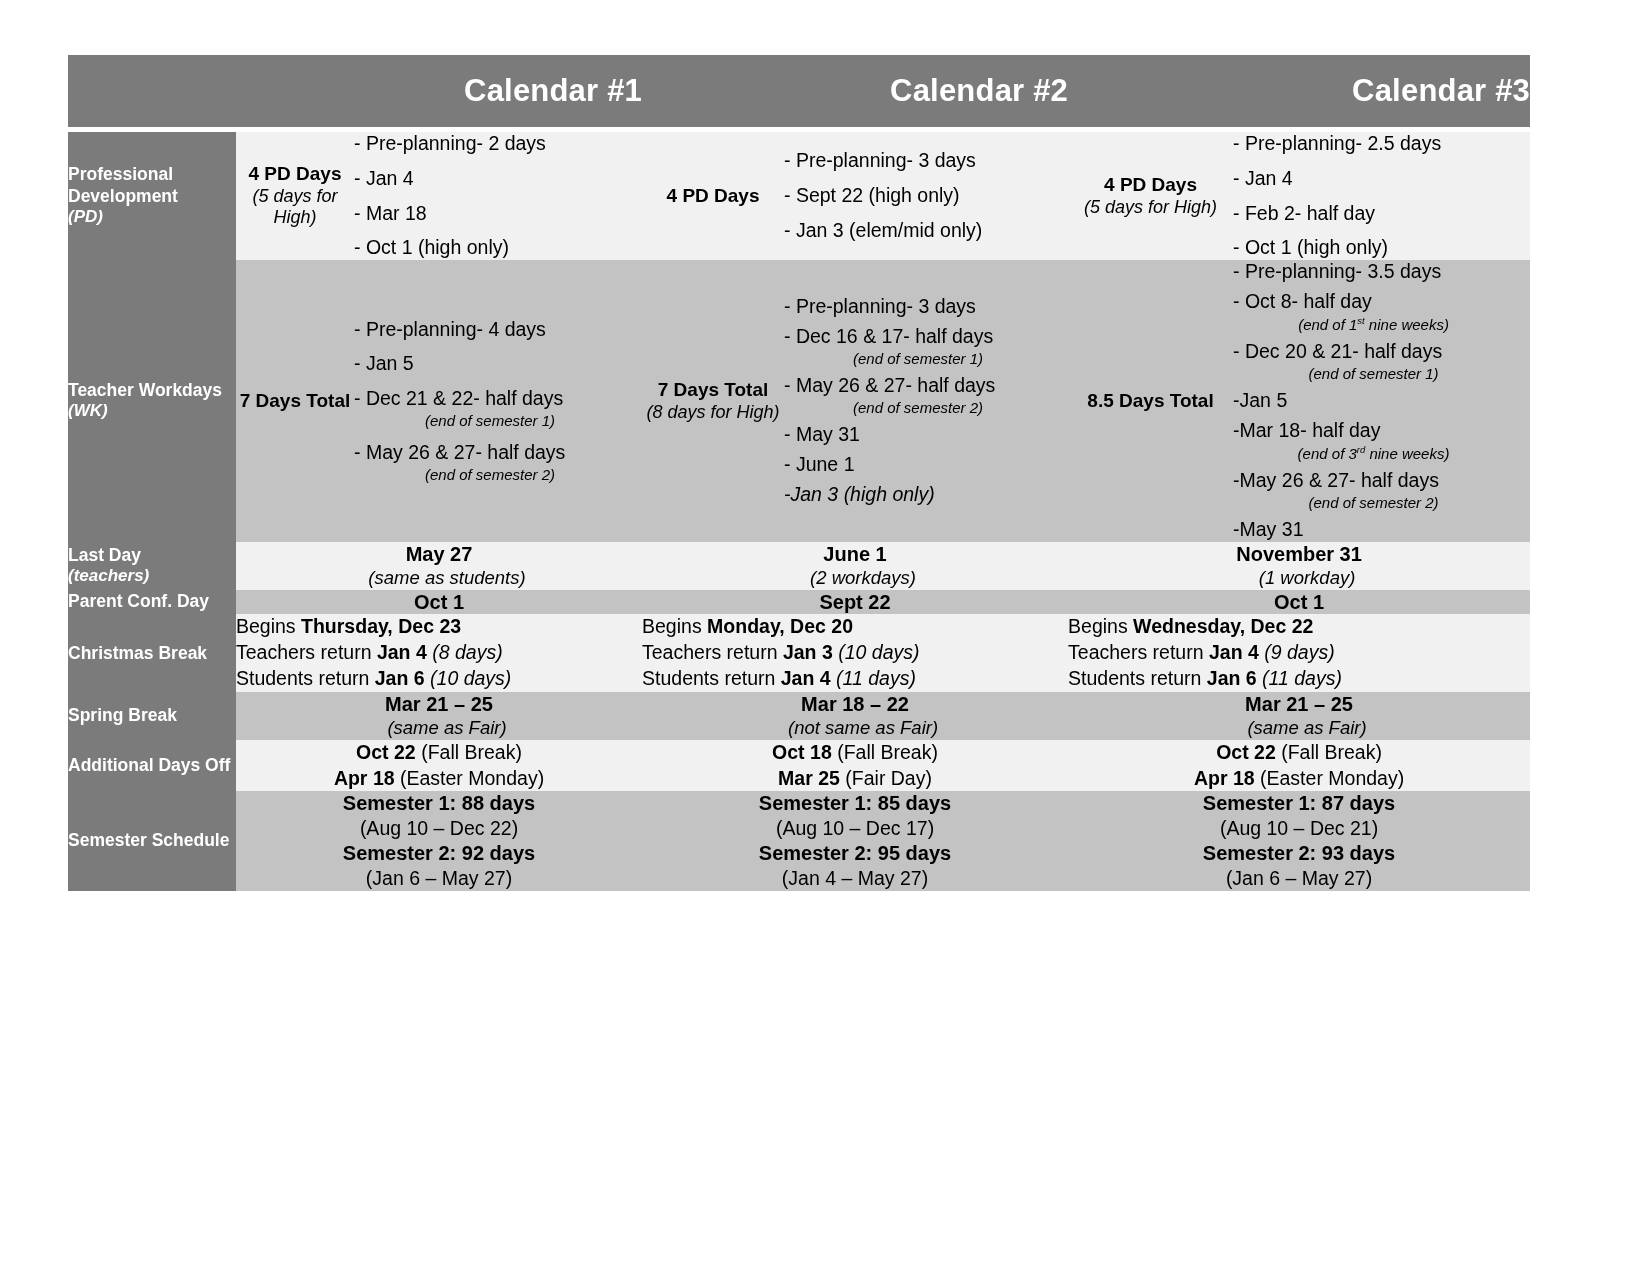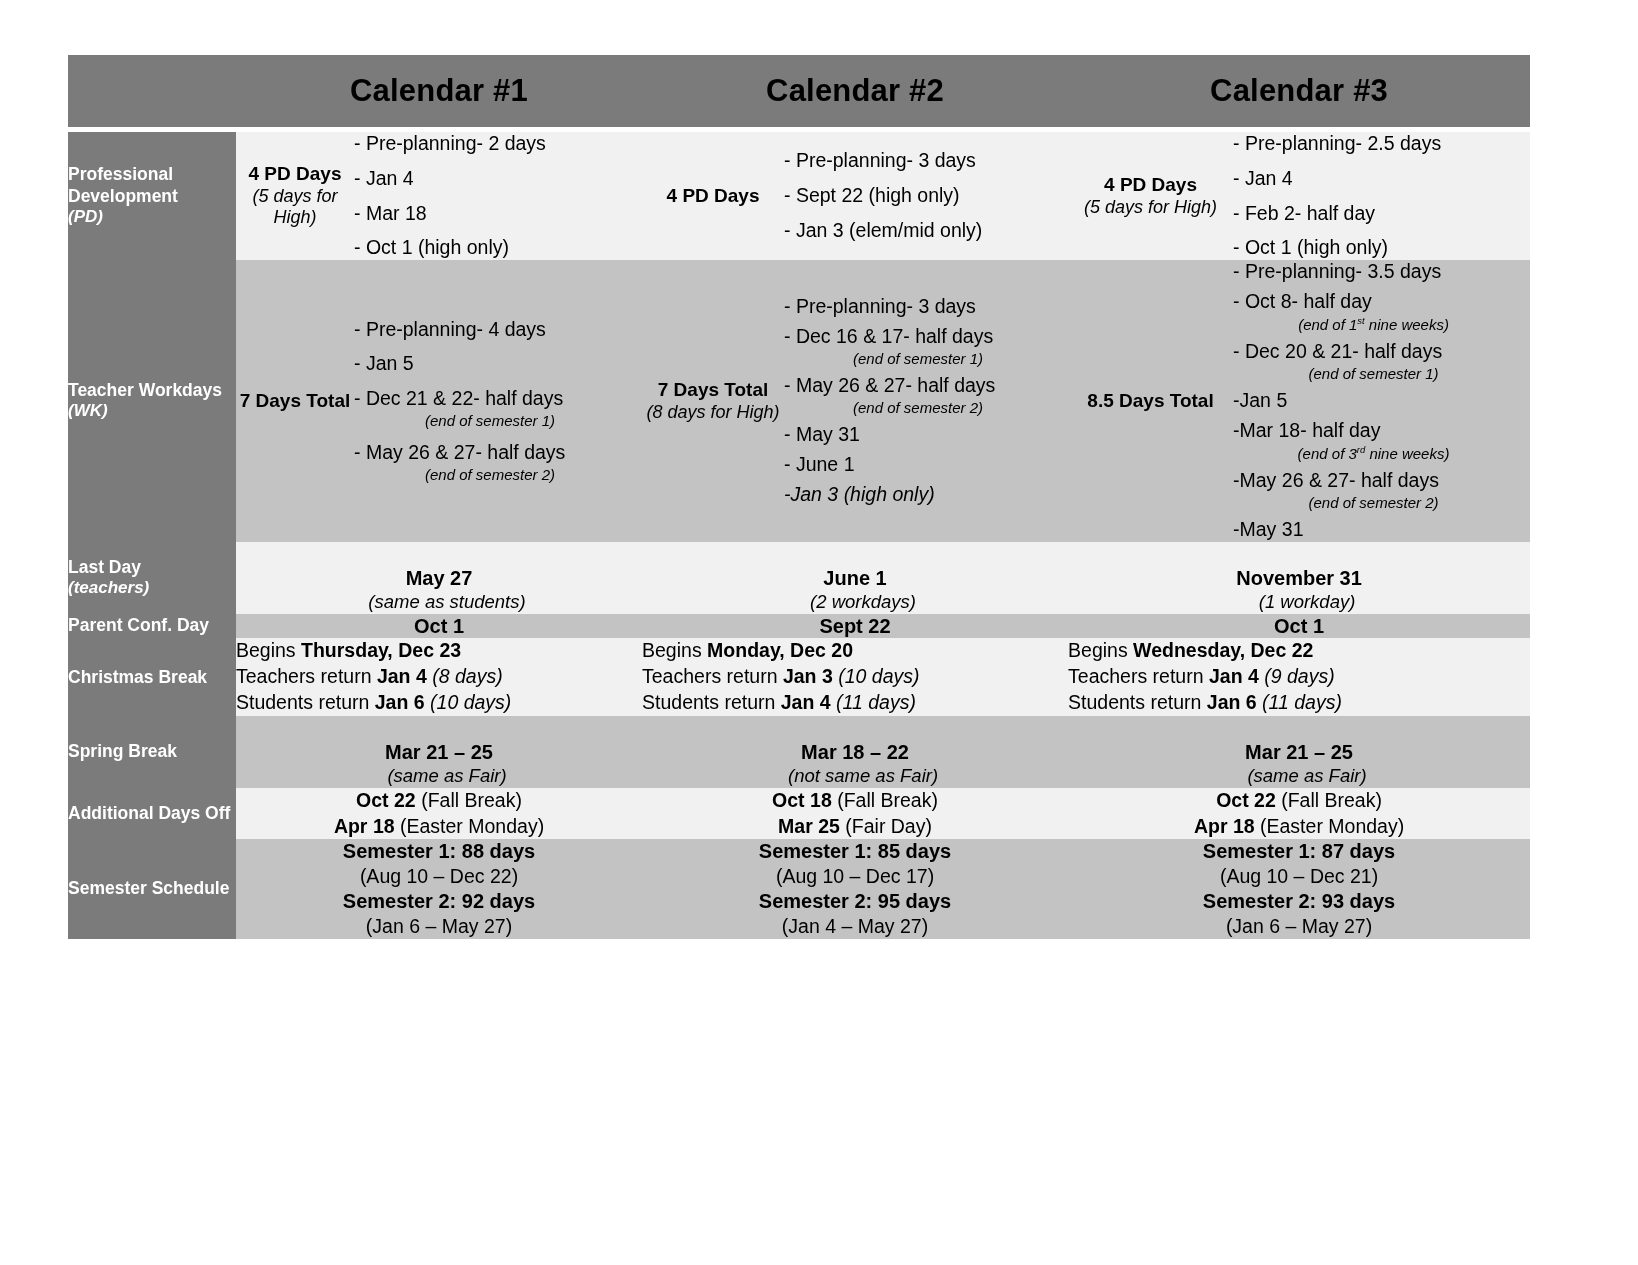--- a/index.html
+++ b/index.html
@@ -43,24 +43,24 @@
   .col-sum3    { width: 165px; }
   .col-det3    { width: 297px; }
 
   
   .hdr-blank {
     background: #7b7b7b;
     height: 72px;
   }
   .hdr-cal {
     background: #7b7b7b;
-    color: #000000;
+    color: #ffffff;
     font-size: 31px;
     font-weight: bold;
-    text-align: center;
+    text-align: right;
     height: 72px;
     letter-spacing: 0.2px;
   }
 
   
   .rowlabel {
     background: #7b7b7b;
     color: #ffffff;
     font-weight: bold;
     font-size: 17.5px;
@@ -121,21 +121,21 @@
   sup { font-size: 0.63em; vertical-align: super; font-style: italic; }
 
   
   .widecell {
     text-align: center;
     font-size: 19.5px;
     line-height: 1.24;
     padding: 8px 6px;
     box-sizing: border-box;
   }
-  .widecell .b { font-weight: bold; font-size: 20px; display: block; margin-top: 24px; }
+  .widecell .b { font-weight: bold; font-size: 20px; display: block; }
   .widecell .i { font-style: italic; display: block; font-size: 18.5px; padding-left: 16px; }
   .widecell.single { font-weight: bold; font-size: 20px; }
 
   .leftcell {
     text-align: left;
     font-size: 19.5px;
     line-height: 1.33;
     padding: 9px 6px 9px 14px;
     box-sizing: border-box;
   }

